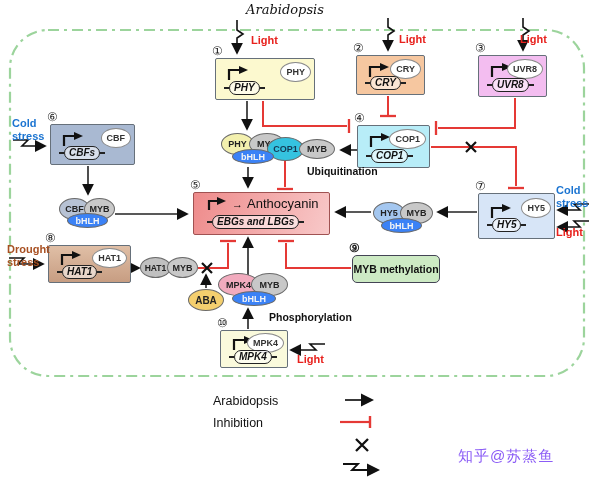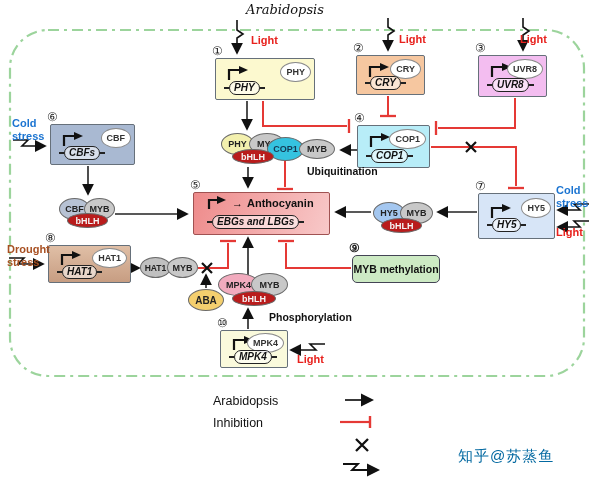--- a/index.html
+++ b/index.html
@@ -12,27 +12,27 @@
   .num{position:absolute;top:-15px;left:-4px;font-size:12px;color:#222;z-index:4;background:transparent;}
   .prom{position:absolute;left:10px;top:7px;}
   .povl{position:absolute;right:3px;top:3px;background:#fff;border:1.2px solid #8a8a8a;border-radius:50%;
     font-weight:bold;font-size:9px;color:#333;padding:4px 5px;white-space:nowrap;}
   .pillrow{position:absolute;left:8px;bottom:4px;display:flex;align-items:center;}
   .dash{display:inline-block;width:5px;height:2px;background:#222;}
   .pill{border:1.7px solid #222;border-radius:7px;padding:0px 4px;font-style:italic;font-weight:bold;
     font-size:10px;color:#111;background:rgba(255,255,255,.55);white-space:nowrap;line-height:12px;}
   .ovl{position:absolute;border:1.2px solid #6a6a6a;border-radius:50%;display:flex;align-items:center;
     justify-content:center;font-weight:bold;font-size:9px;color:#222;z-index:2;box-sizing:border-box;white-space:nowrap;}
-  .bhlh{background:#b91c1c;color:#f5f5f5;z-index:3;font-size:9px;}
+  .bhlh{background:#3b82f6;color:#f5f5f5;z-index:3;font-size:9px;}
   .lab{position:absolute;font-weight:bold;font-size:11px;line-height:1.15;z-index:3;}
   .plab{position:absolute;font-weight:bold;font-size:10.5px;color:#111;z-index:3;padding-left:15px;}
   .methbox{position:absolute;background:#cdeac4;border:1.4px solid #445;border-radius:5px;z-index:2;
     display:flex;align-items:center;justify-content:center;font-weight:bold;font-size:10.5px;color:#111;box-sizing:border-box;}
   .legend-label{position:absolute;font-size:12.5px;color:#111;z-index:3;}
-  .watermark{position:absolute;left:458px;top:447px;font-size:15px;color:#0369a1;z-index:3;letter-spacing:1px;}
+  .watermark{position:absolute;left:458px;top:447px;font-size:15px;color:#8b5cf6;z-index:3;letter-spacing:1px;}
 </style>
 </head>
 <body>
 
 <div id="canvas">
 
   <svg id="overlay" width="600" height="479" viewBox="0 0 600 479">
     <defs>
       <marker id="ah" viewBox="0 0 10 10" refX="8.5" refY="5" markerWidth="7.5" markerHeight="7.5" orient="auto-start-reverse">
         <path d="M0,0 L10,5 L0,10 Z" fill="#111"></path>
@@ -177,21 +177,21 @@
   </div>
 
   <div class="gbox" style="left:193px;top:192px;width:137px;height:43px;background:linear-gradient(110deg,#ee8b8b,#f8c9c9);border-color:#a05252">
     <span class="num">⑤</span>
     <div style="position:absolute;left:12px;top:3px;display:flex;align-items:center;gap:4px">
       <svg width="22" height="14" viewBox="0 0 22 14">
         <path d="M3,13 V4 H12" fill="none" stroke="#111" stroke-width="2.2"></path>
           <path d="M11,0 L20,4 L11,8 Z" fill="#111"></path>
         </svg>
       <span style="font-weight:bold;font-size:11px">→</span>
-      <span style="font-weight:bold;font-size:11px;color:#111">Anthocyanin</span>
+      <span style="font-weight:normal;font-size:13px;color:#111">Anthocyanin</span>
     </div>
     <span class="pillrow" style="left:13px;bottom:5px">
         <i class="dash"></i>
       <span class="pill">EBGs and LBGs</span>
         <i class="dash"></i>
       </span>
   </div>
 
   <div class="gbox" style="left:50px;top:124px;width:85px;height:41px;background:#a9b9d2">
     <span class="num">⑥</span>

